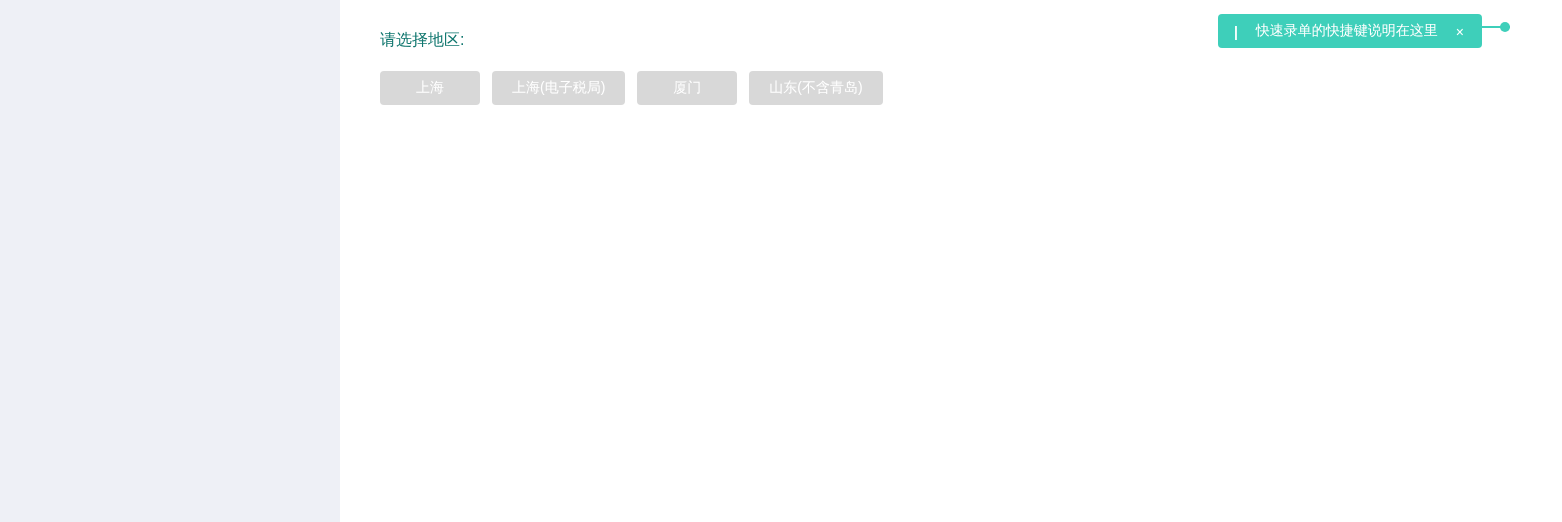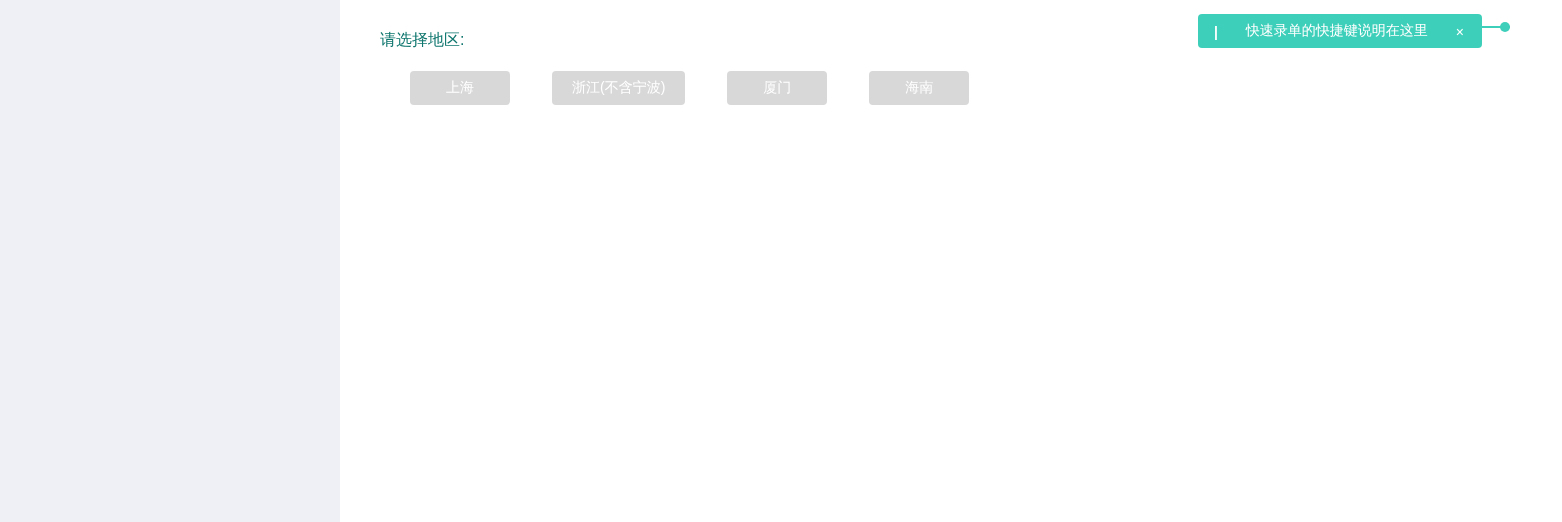--- a/index.html
+++ b/index.html
@@ -53,35 +53,34 @@
       background: #d8d8d8;
       border: none;
       border-radius: 4px;
       color: #fff;
       font-size: 14px;
       padding: 8px 20px;
       cursor: pointer;
       min-width: 100px;
       text-align: center;
       white-space: nowrap;
-      margin-left: 30px;
     }
 
     .tooltip-banner {
       position: absolute;
       top: 14px;
       right: 80px;
       background: #3ecfba;
       color: #fff;
       font-size: 14px;
       padding: 8px 16px;
       border-radius: 4px;
       display: flex;
       align-items: flex-end;
-      gap: 26px;
+      gap: 16px;
       white-space: nowrap;
       z-index: 100;
     }
 
     .tooltip-banner::before {
       content: '|';
       font-weight: bold;
       margin-right: 2px;
     }
 
@@ -115,23 +114,23 @@
   </style>
 </head>
 <body>
 
 <div class="left-sidebar"></div>
 
 <div class="main-content">
   <div class="section-title">请选择地区:</div>
   <div class="region-buttons">
   <button class="region-btn">上海</button>
-      <button class="region-btn">浙江(不含宁波)</button>
+      <button class="region-btn">上海(电子税局)</button>
       <button class="region-btn">厦门</button>
-      <button class="region-btn">海南</button>
+      <button class="region-btn">山东(不含青岛)</button>
     </div>
 </div>
 
 <div class="tooltip-banner">
   <span>快速录单的快捷键说明在这里</span>
   <button class="tooltip-close">×</button>
 </div>
 
 <div class="tooltip-line"></div>
 <div class="tooltip-dot"></div>

